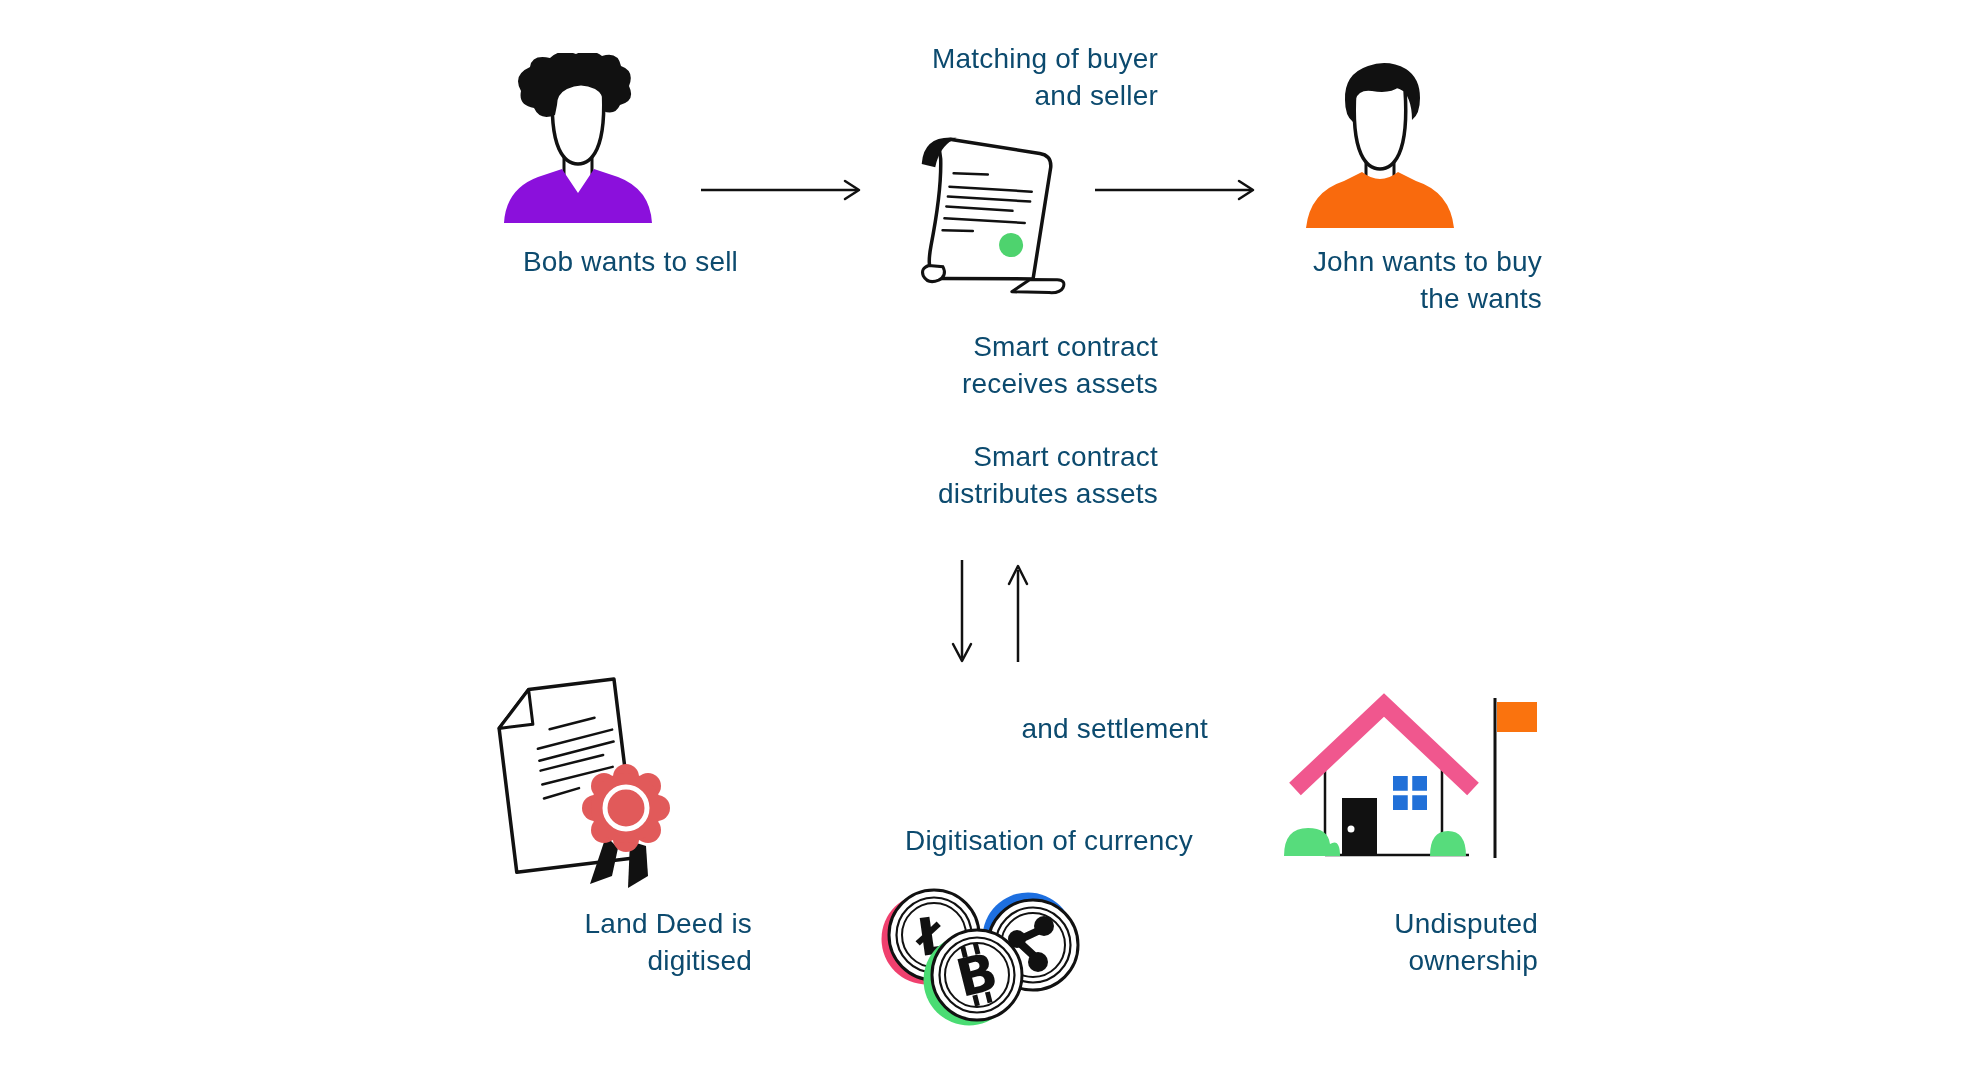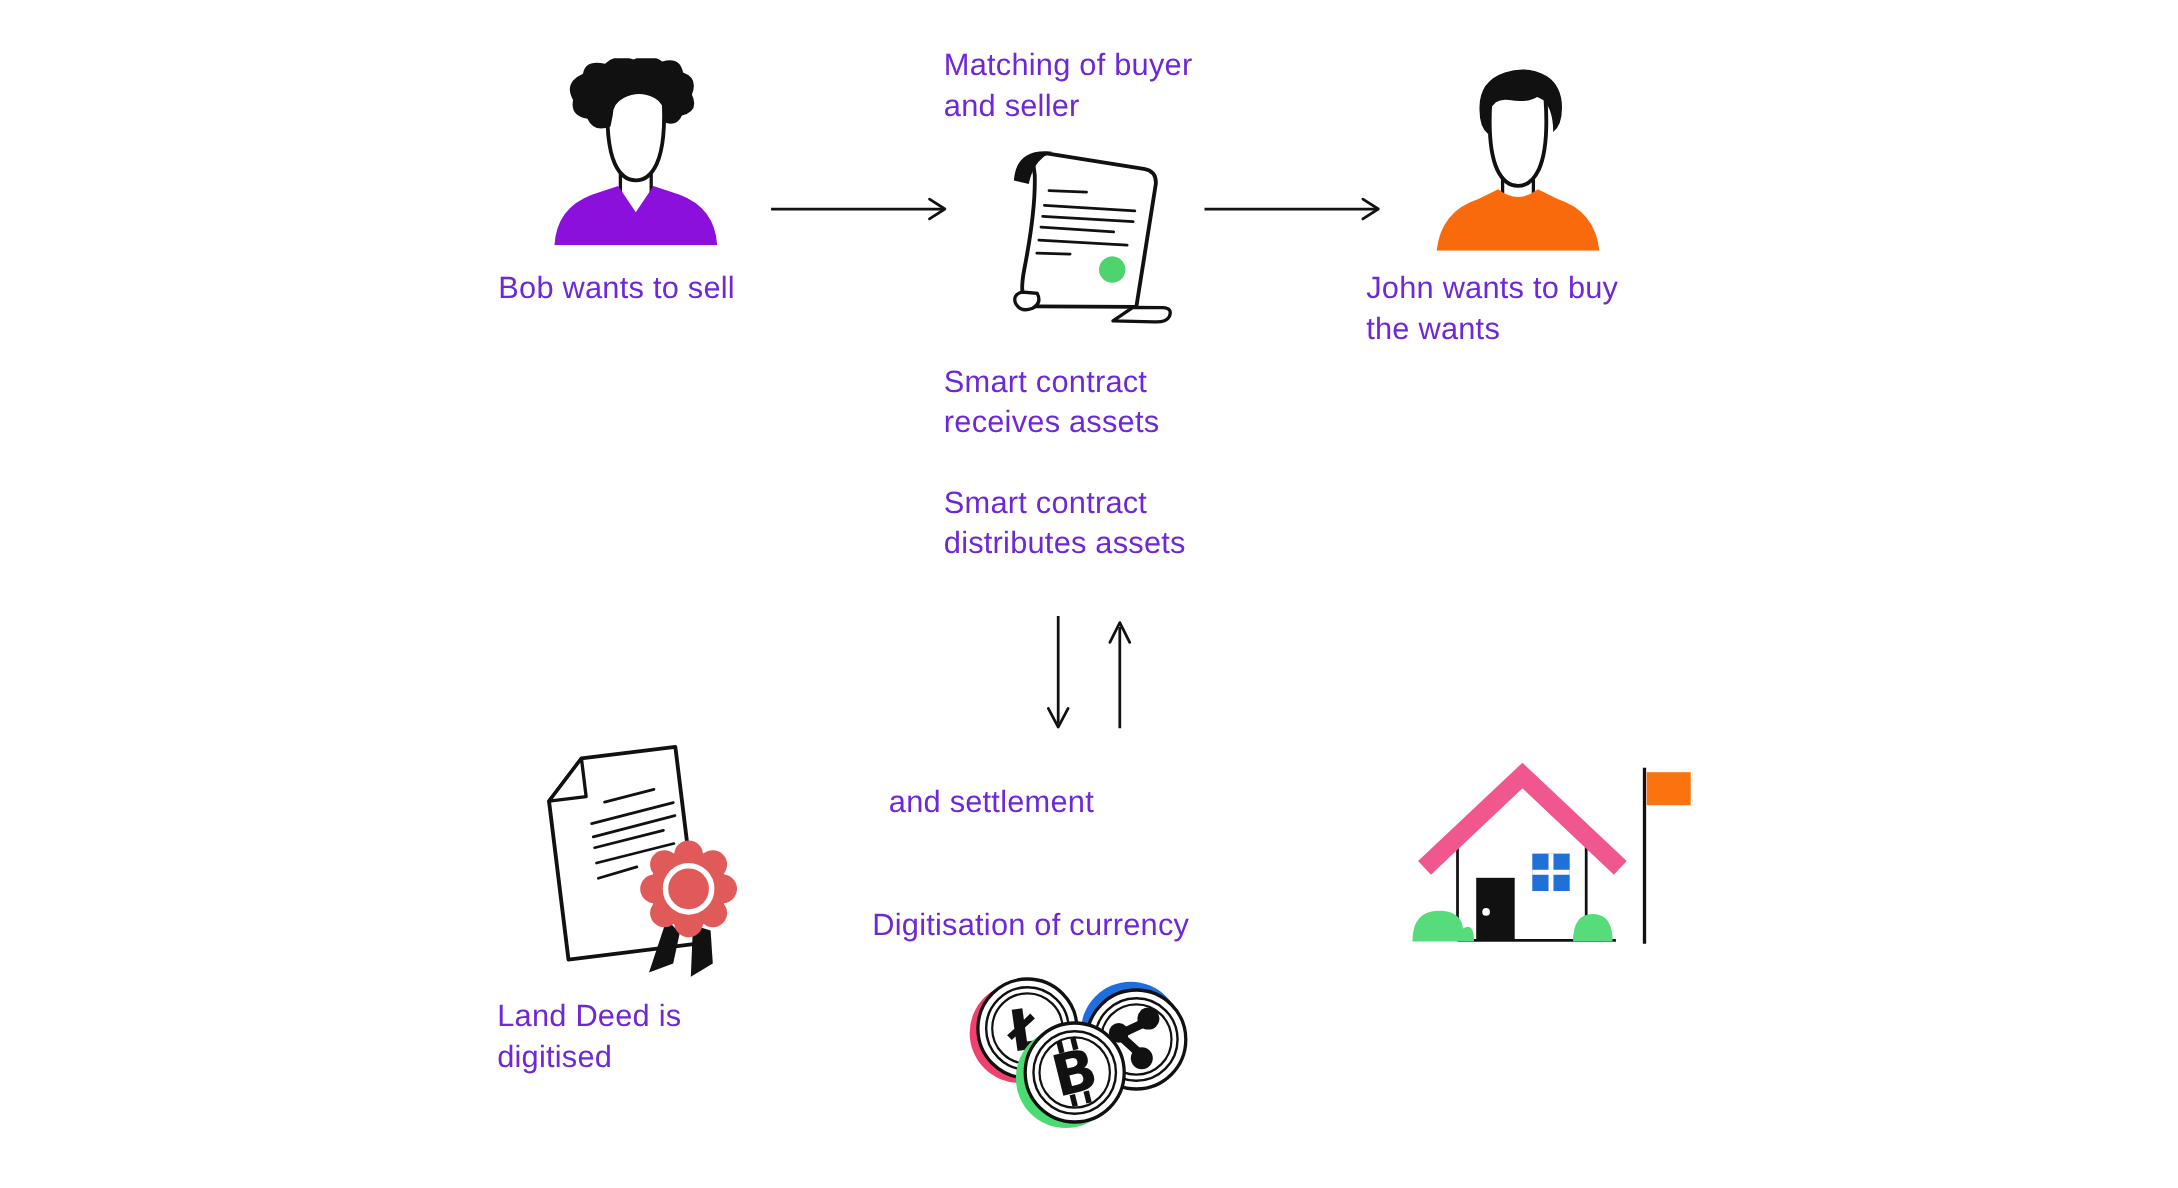--- a/index.html
+++ b/index.html
@@ -1,36 +1,36 @@
 <!DOCTYPE html>
 <html><head>
 <meta charset="utf-8">
 <style>
   html,body{margin:0;padding:0;background:#ffffff;}
   .canvas{position:relative;width:1980px;height:1080px;background:#ffffff;overflow:hidden;
           font-family:"Liberation Sans",sans-serif;}
   .abs{position:absolute;}
-  .label{position:absolute;text-align:left;font-size:28px;line-height:37px;
-         color:#6d28d9;letter-spacing:0.2px;}
+  .label{position:absolute;text-align:right;font-size:28px;line-height:37px;
+         color:#0c4a6e;letter-spacing:0.2px;}
 </style>
 </head>
 <body>
 
 <div class="canvas">
 
   <svg class="abs" style="left:498px;top:53px" width="160" height="170" viewBox="0 0 160 170">
     <rect x="64" y="96" width="32" height="28" fill="#ffffff"></rect>
     <path d="M66,102 L66,122 M94,102 L94,122" stroke="#111111" stroke-width="3" fill="none"></path>
     <path d="M6,170 Q8,136 40,124 L64,116 L80,140 L96,116 L120,124 Q152,136 154,170 Z" fill="#8B10DC"></path>
     <path d="M55,32 Q52,76 61,96 Q68,111 80,111 Q92,111 99,96 Q108,76 105,32 Q80,18 55,32 Z" fill="#ffffff" stroke="#111111" stroke-width="3.5"></path>
     <path d="M57,62 Q42,68 36,55 Q20,52 23,38 Q14,22 32,14 Q34,1 52,5 Q62,-5 78,1 Q92,-6 104,3
              Q120,-2 123,13 Q137,18 131,33 Q138,48 122,52 Q117,63 105,58 Q108,42 97,36 Q83,29 69,36
              Q59,41 59,52 Z" fill="#111111"></path>
   </svg>
-  <div class="label" style="left:453px;top:243px;width:300px">
+  <div class="label" style="left:438px;top:243px;width:300px">
     <div>Bob wants to sell</div>
   </div>
 
   <svg class="abs" style="left:698px;top:176px" width="170" height="28" viewBox="0 0 170 28">
     <path d="M3,14 L160,14" stroke="#111111" stroke-width="2.5" fill="none"></path>
     <path d="M147,5 L161,14 L147,23" stroke="#111111" stroke-width="2.5" fill="none" stroke-linecap="round" stroke-linejoin="round"></path>
   </svg>
 
   <div class="label" style="left:858px;top:40px;width:300px">
     <div>Matching of buyer</div>
@@ -160,14 +160,18 @@
     <rect x="70" y="110" width="35" height="57" fill="#111111"></rect>
     <circle cx="79" cy="141" r="3.5" fill="#ffffff"></circle>
     <rect x="121" y="88" width="34" height="34" fill="#2170D8"></rect>
     <path d="M138,88 L138,122 M121,105 L155,105" stroke="#ffffff" stroke-width="4.5" fill="none"></path>
     <path d="M12,168 Q12,140 36,140 Q56,140 58,156 Q68,150 68,168 Z" fill="#57DC7C"></path>
     <path d="M158,168 Q158,143 176,143 Q194,143 194,168 Z" fill="#57DC7C"></path>
     <path d="M23,101 L112,17 L201,101" fill="none" stroke="#F0578E" stroke-width="17" stroke-linecap="butt" stroke-linejoin="miter"></path>
     <path d="M223,10 L223,170" stroke="#111111" stroke-width="3" fill="none"></path>
     <rect x="225" y="14" width="40" height="30" fill="#FA730E"></rect>
   </svg>
+  <div class="label" style="left:1238px;top:905px;width:300px">
+    <div>Undisputed</div>
+    <div>ownership</div>
+  </div>
 
 </div>
 
 </body></html>

